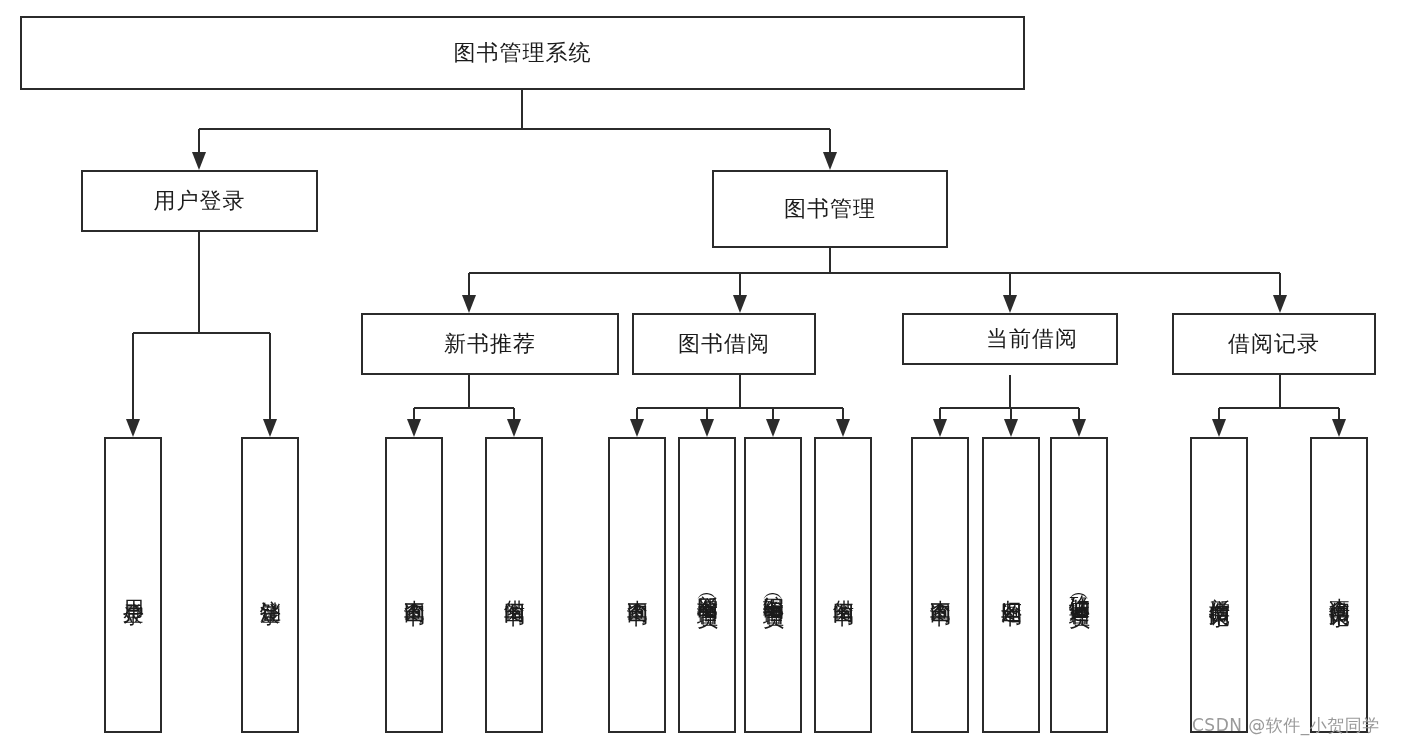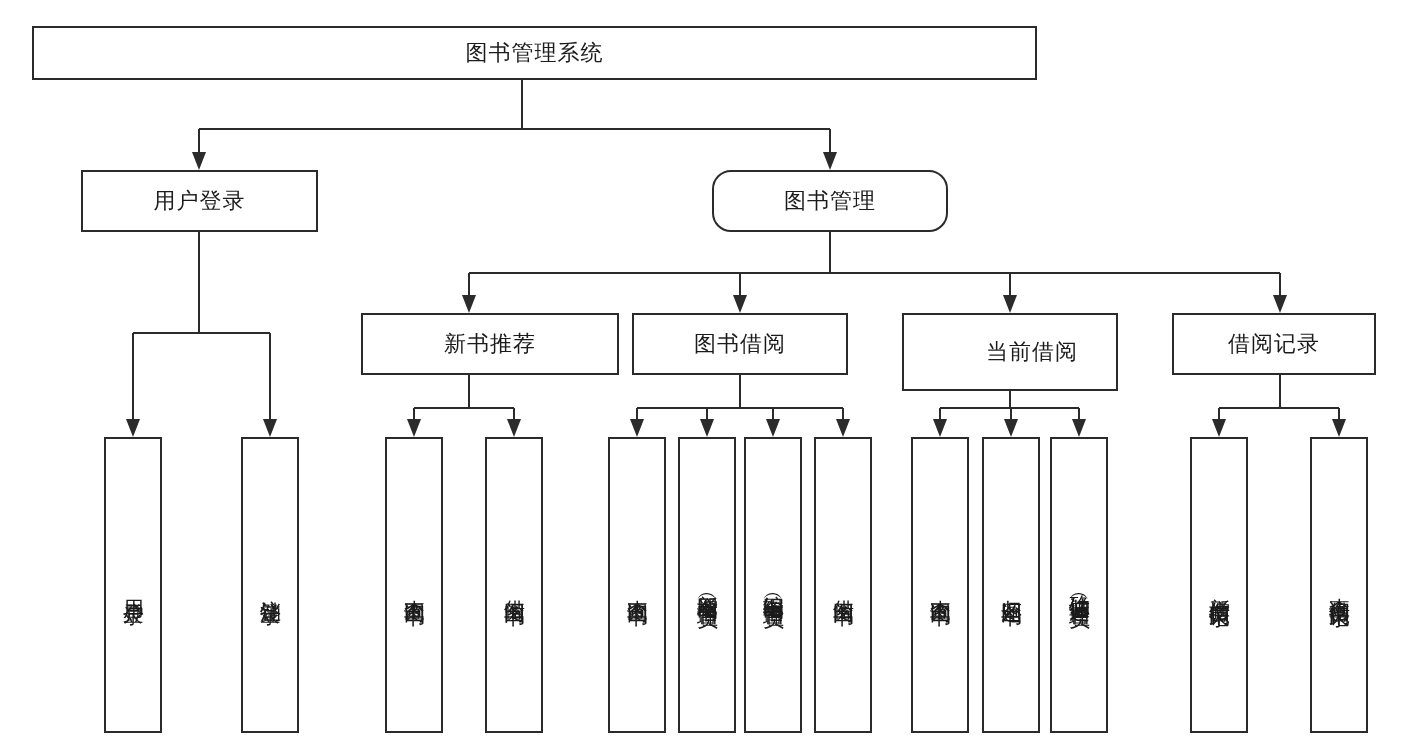--- a/index.html
+++ b/index.html
@@ -123,36 +123,36 @@
         <polygon points="836,419 850,419 843,437" fill="#2b2b2b"></polygon>
         <polygon points="933,419 947,419 940,437" fill="#2b2b2b"></polygon>
         <polygon points="1004,419 1018,419 1011,437" fill="#2b2b2b"></polygon>
         <polygon points="1072,419 1086,419 1079,437" fill="#2b2b2b"></polygon>
         <polygon points="1212,419 1226,419 1219,437" fill="#2b2b2b"></polygon>
         <polygon points="1332,419 1346,419 1339,437" fill="#2b2b2b"></polygon>
       </g>
   </svg>
 
   <div id="node-layer">
-      <div class="node-box" style="left: 20px; top: 26px; width: 1005px; height: 54px; margin-left: 12px;">
+      <div class="node-box" style="left: 20px; top: 16px; width: 1005px; height: 74px;">
         <span class="node-label-h">图书管理系统</span>
       </div>
       <div class="node-box" style="left: 81px; top: 170px; width: 237px; height: 62px;">
         <span class="node-label-h">用户登录</span>
       </div>
-      <div class="node-box" style="left: 712px; top: 170px; width: 236px; height: 62px; border-radius: 19px;">
+      <div class="node-box" style="left: 712px; top: 170px; width: 236px; height: 78px;">
         <span class="node-label-h">图书管理</span>
       </div>
       <div class="node-box" style="left: 361px; top: 313px; width: 258px; height: 62px;">
         <span class="node-label-h">新书推荐</span>
       </div>
-      <div class="node-box" style="left: 632px; top: 313px; width: 216px; height: 62px; align-items: center;">
+      <div class="node-box" style="left: 632px; top: 313px; width: 184px; height: 62px; align-items: center;">
         <span class="node-label-h">图书借阅</span>
       </div>
-      <div class="node-box" style="left: 902px; top: 313px; width: 216px; height: 78px; padding-left: 44px;">
+      <div class="node-box" style="left: 902px; top: 313px; width: 216px; height: 52px; padding-left: 44px;">
         <span class="node-label-h">当前借阅</span>
       </div>
       <div class="node-box" style="left: 1172px; top: 313px; width: 204px; height: 62px;">
         <span class="node-label-h">借阅记录</span>
       </div>
       <div class="node-box leaf" style="left: 104px; top: 437px; width: 58px; height: 296px;">
         <span class="node-label-v">用户登录</span>
       </div>
       <div class="node-box leaf" style="left: 241px; top: 437px; width: 58px; height: 296px;">
         <span class="node-label-v">注销登录</span>
@@ -185,14 +185,15 @@
         <span class="node-label-v">确认归还（管理员）</span>
       </div>
       <div class="node-box leaf" style="left: 1190px; top: 437px; width: 58px; height: 296px;">
         <span class="node-label-v">新增借阅记录</span>
       </div>
       <div class="node-box leaf" style="left: 1310px; top: 437px; width: 58px; height: 296px;">
         <span class="node-label-v">查询借阅记录</span>
       </div>
     </div>
 
+  <div class="watermark" style="left: 1192px; top: 714px; color: rgb(154, 154, 154);">CSDN @软件_小贺同学</div>
 
 </div>
 
 </body></html>

